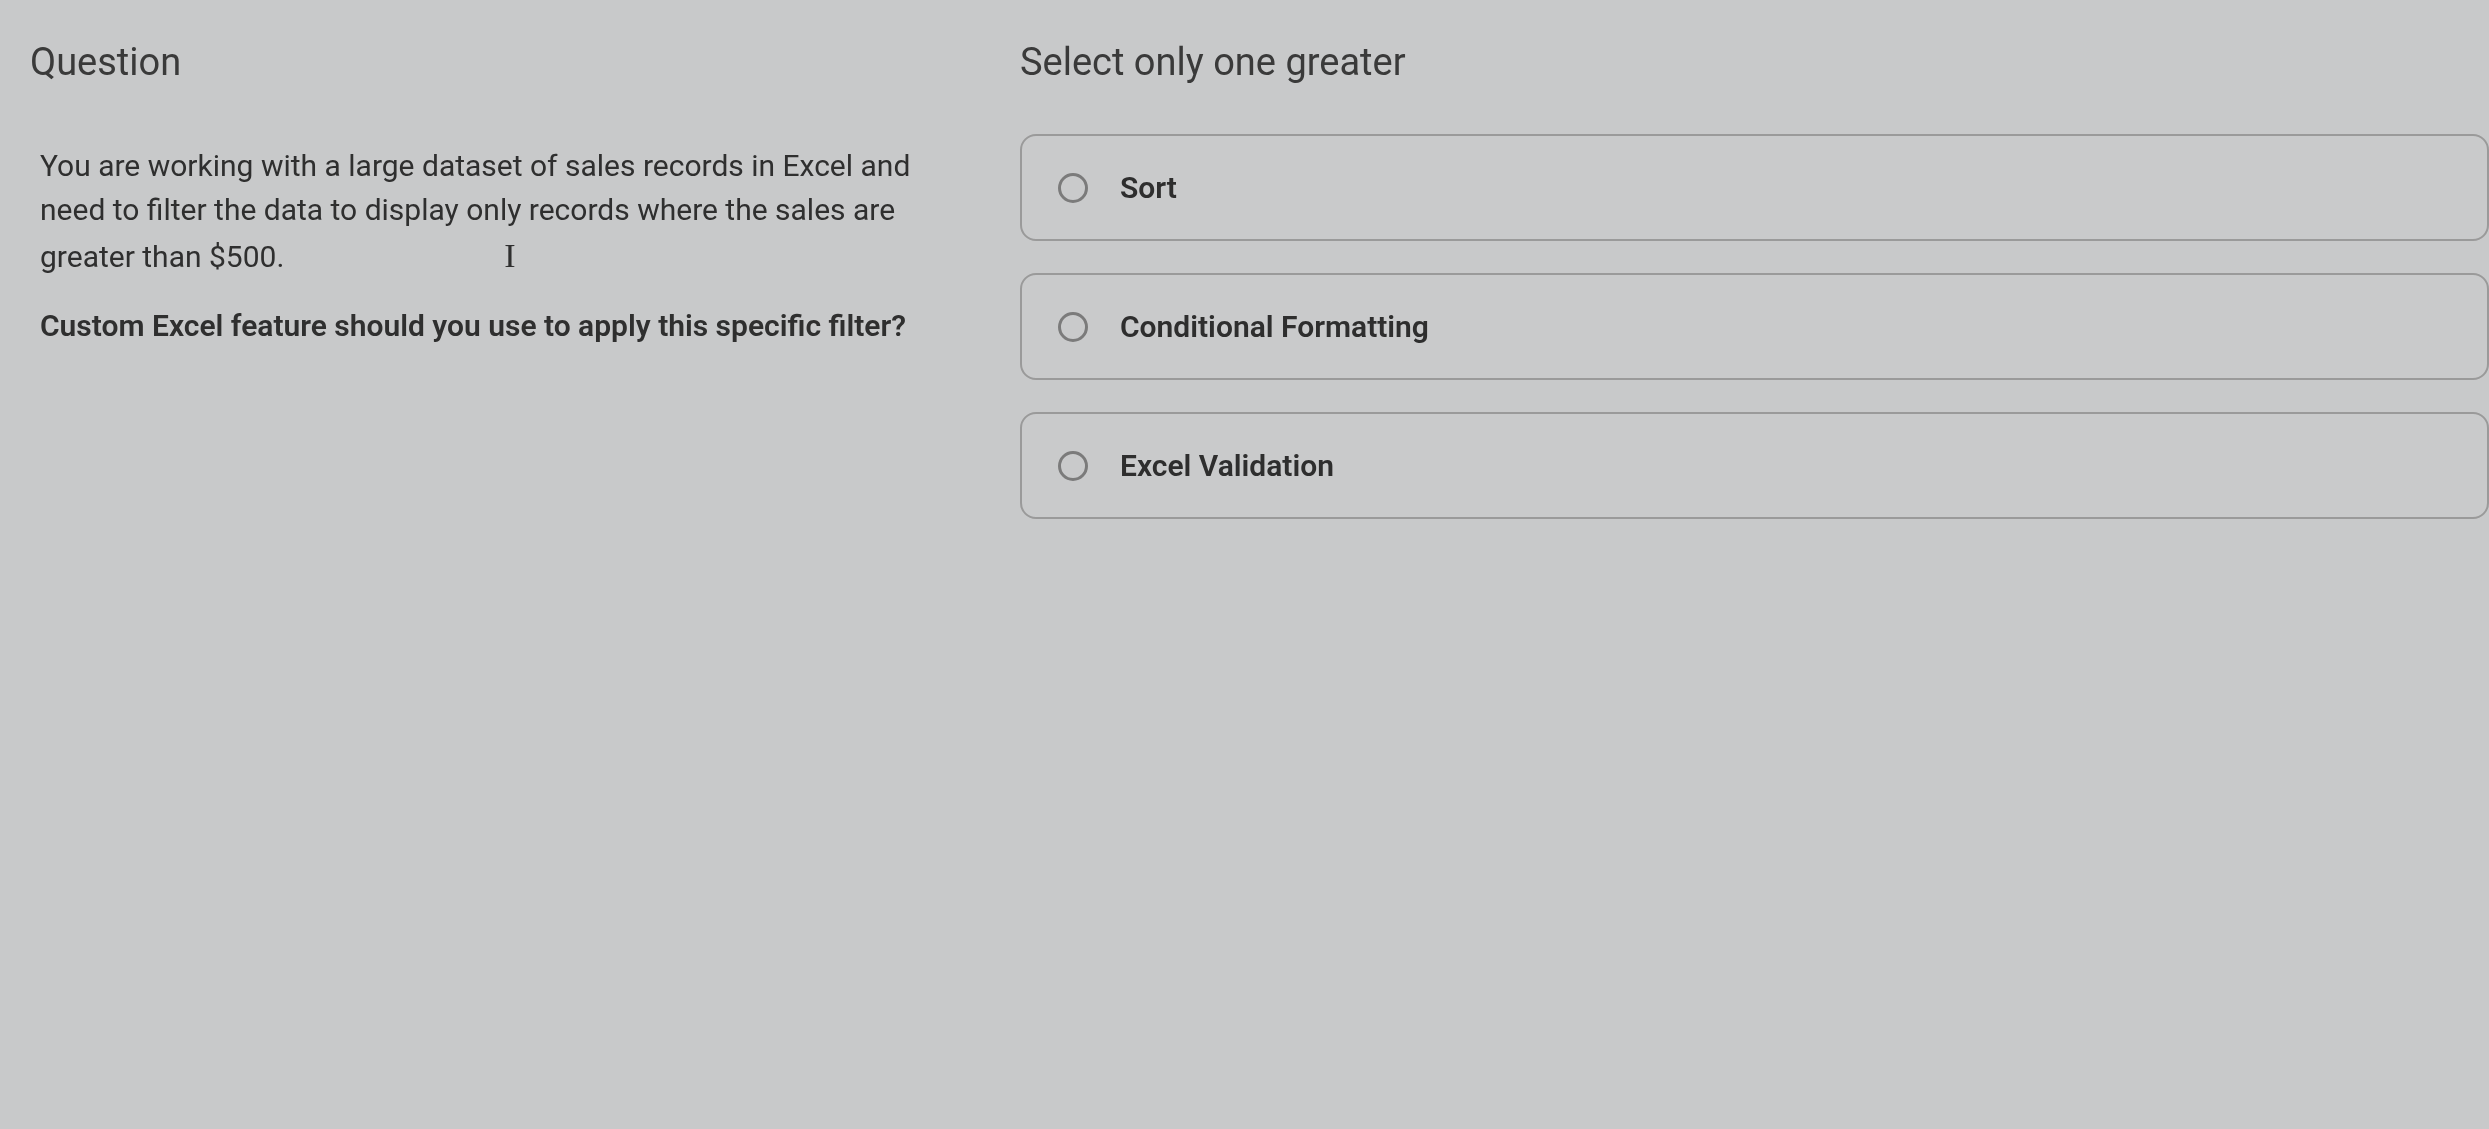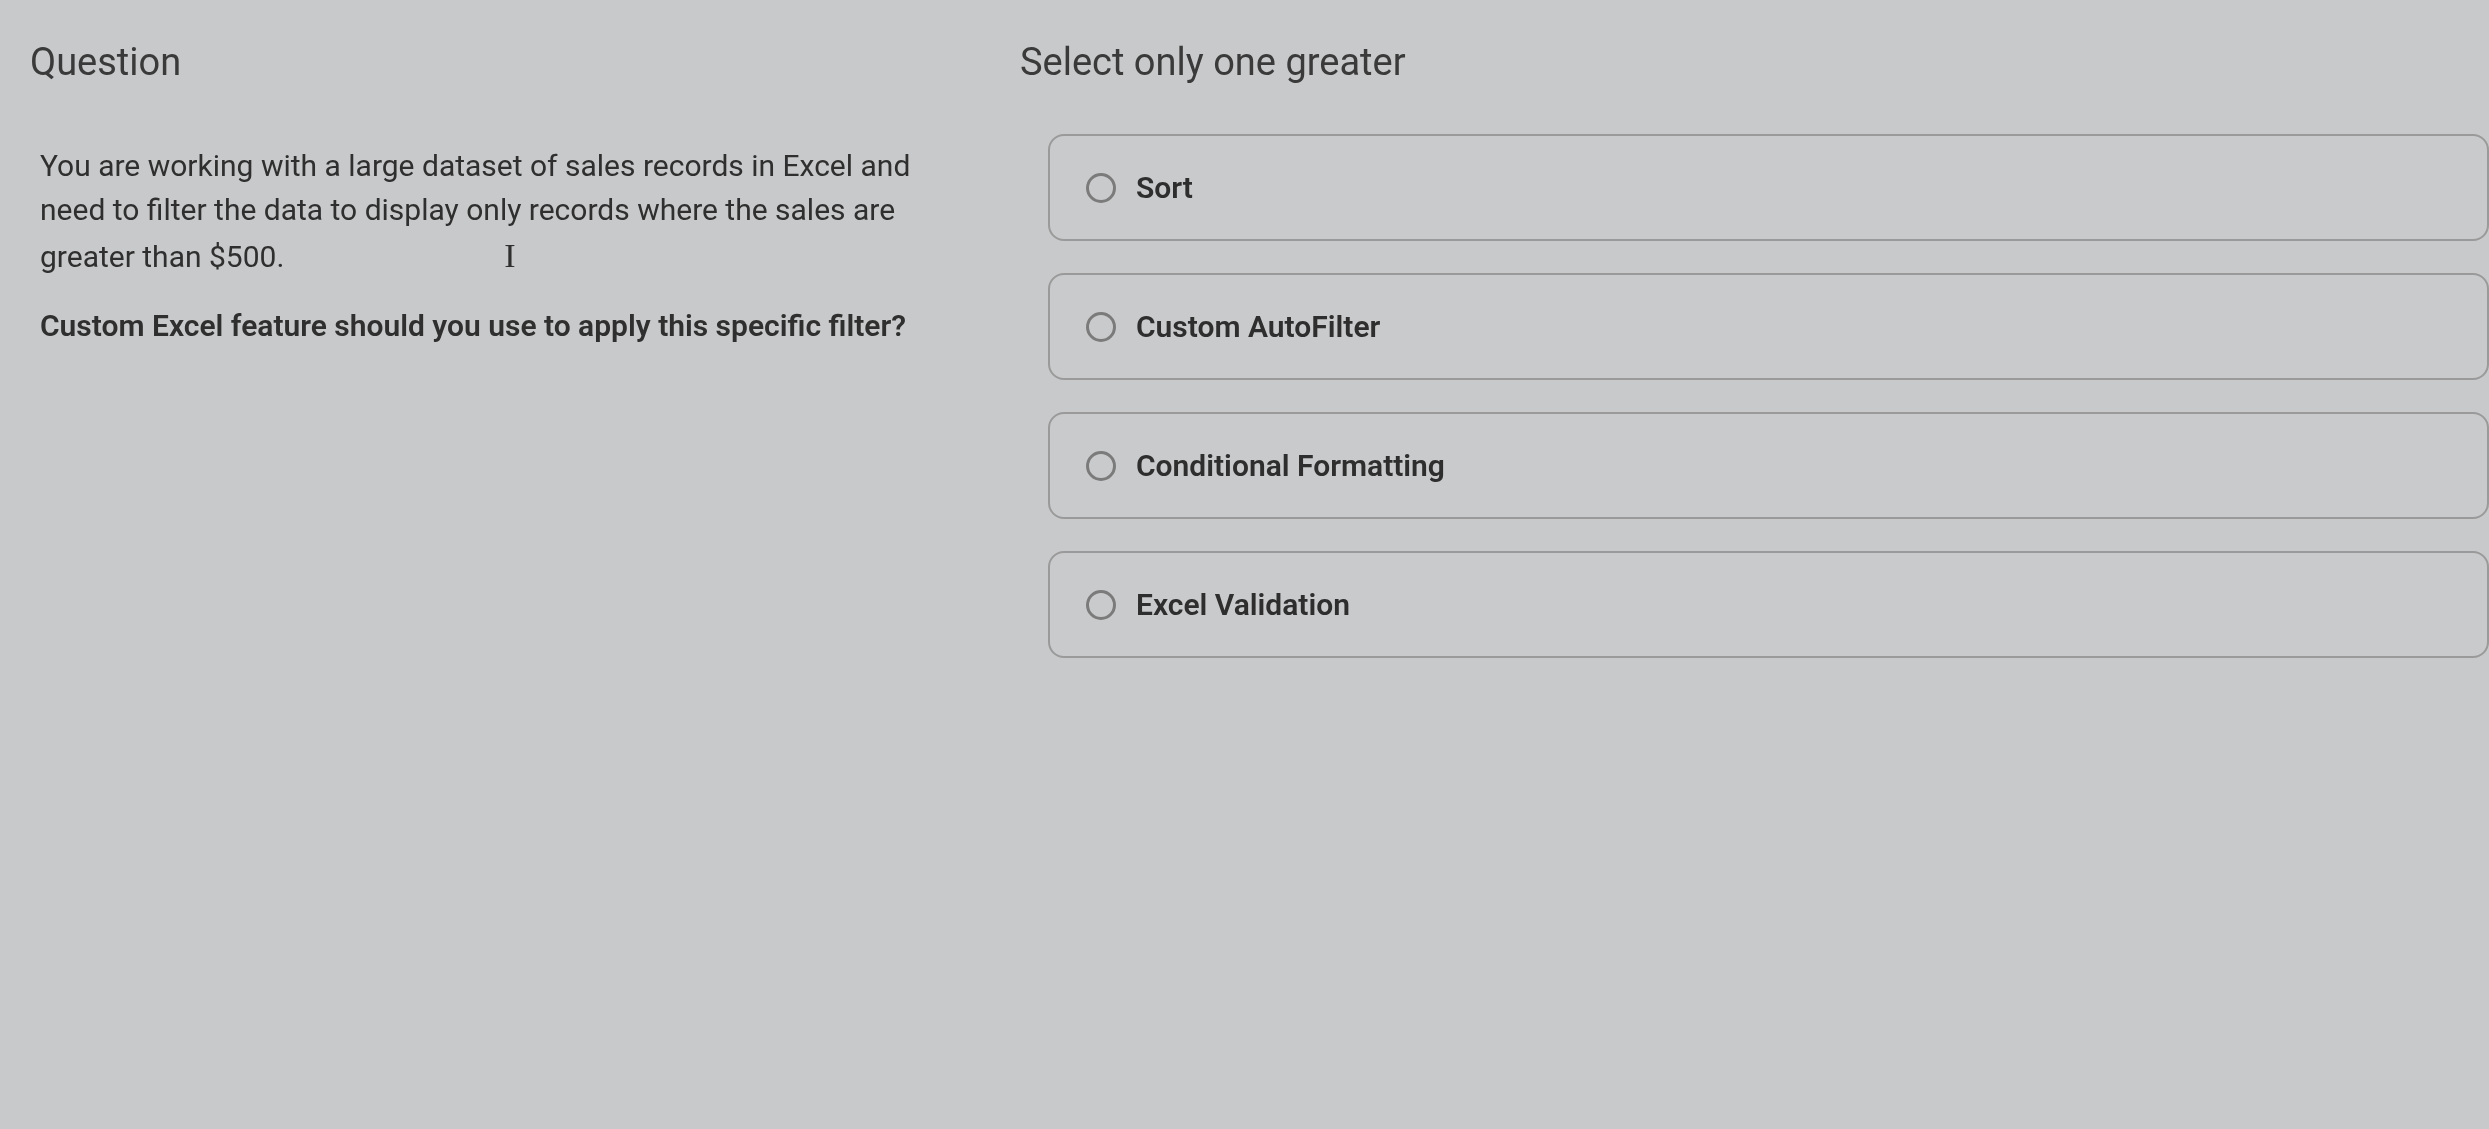--- a/index.html
+++ b/index.html
@@ -55,24 +55,23 @@
     display: flex;
     flex-direction: column;
     gap: 32px;
   }
   .option {
     border: 2px solid #9a9a9a;
     border-radius: 16px;
     padding: 34px 36px;
     display: flex;
     align-items: center;
-    gap: 20px;
+    gap: 32px;
     cursor: pointer;
     background: rgba(255,255,255,0.03);
-    margin-left: 28px;
   }
   .radio-outer {
     width: 30px;
     height: 30px;
     border: 3px solid #7b7b7b;
     border-radius: 50%;
     flex: 0 0 30px;
     box-sizing: border-box;
     background: transparent;
   }
@@ -109,24 +108,20 @@
   <div class="right-col">
     <h2 class="answer-heading">Select only one greater</h2>
 
     <div class="options">
 
       <div class="option">
         <span class="radio-outer"></span>
         <span class="option-label">Sort</span>
       </div>
 
-      <div class="option">
-        <span class="radio-outer"></span>
-        <span class="option-label">Custom AutoFilter</span>
-      </div>
 
       <div class="option">
         <span class="radio-outer"></span>
         <span class="option-label">Conditional Formatting</span>
       </div>
 
       <div class="option">
         <span class="radio-outer"></span>
         <span class="option-label">Excel Validation</span>
       </div>

